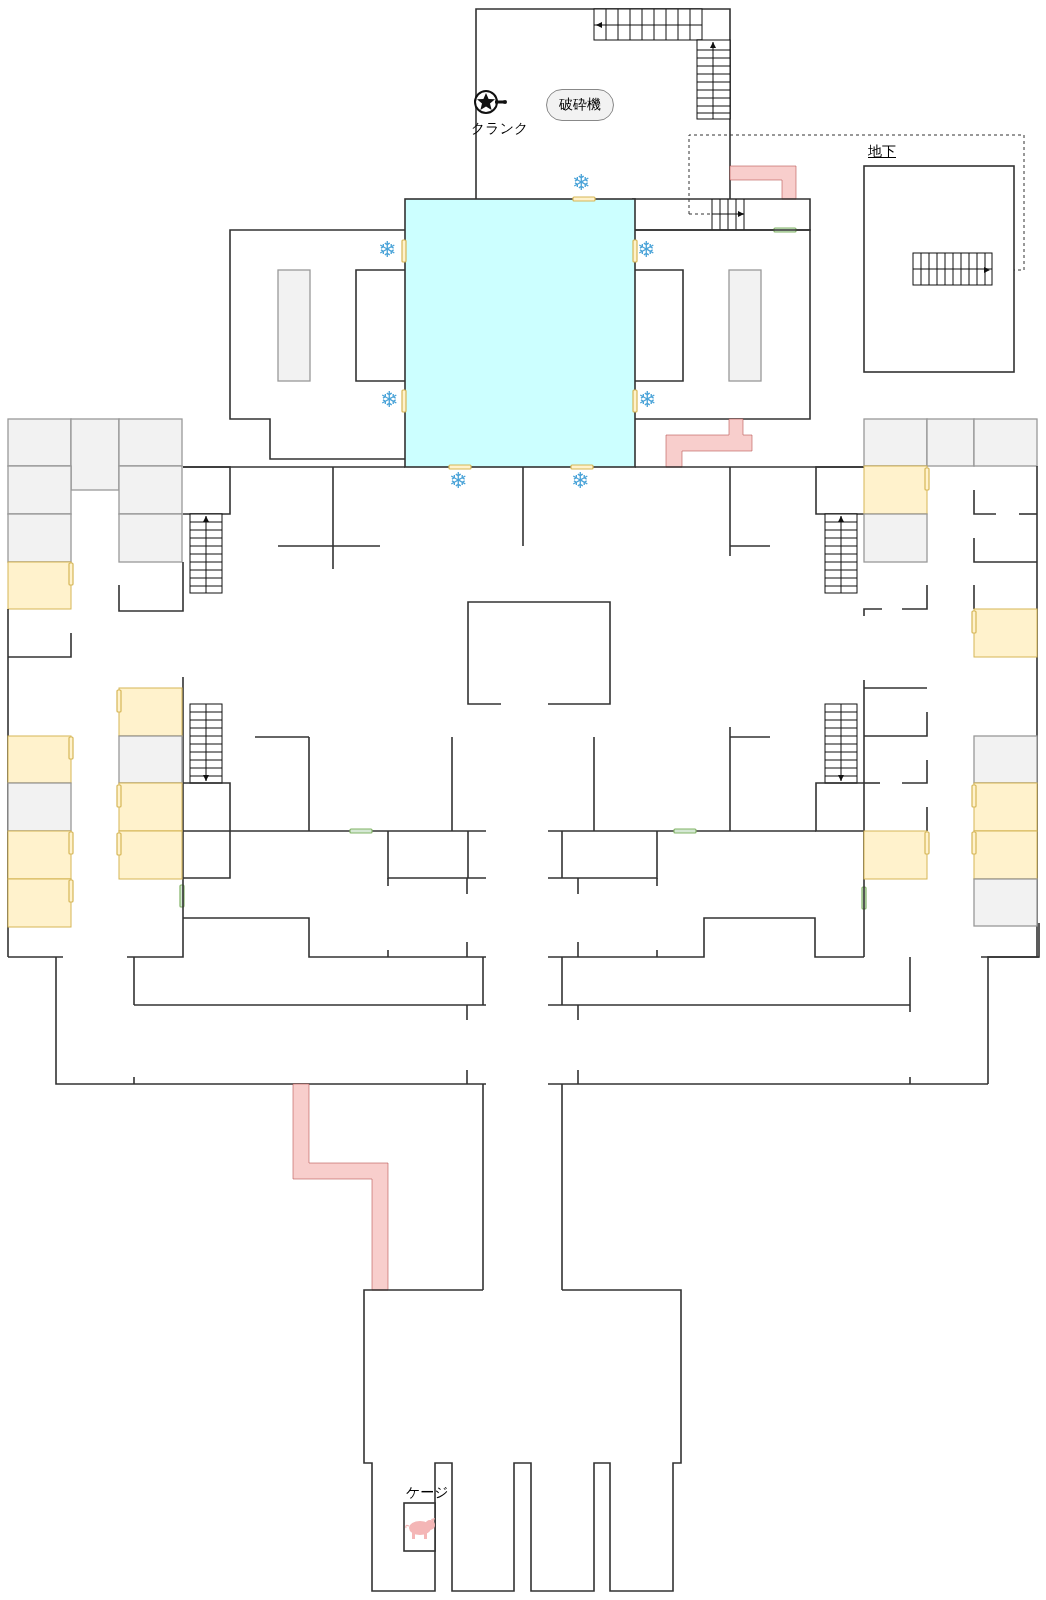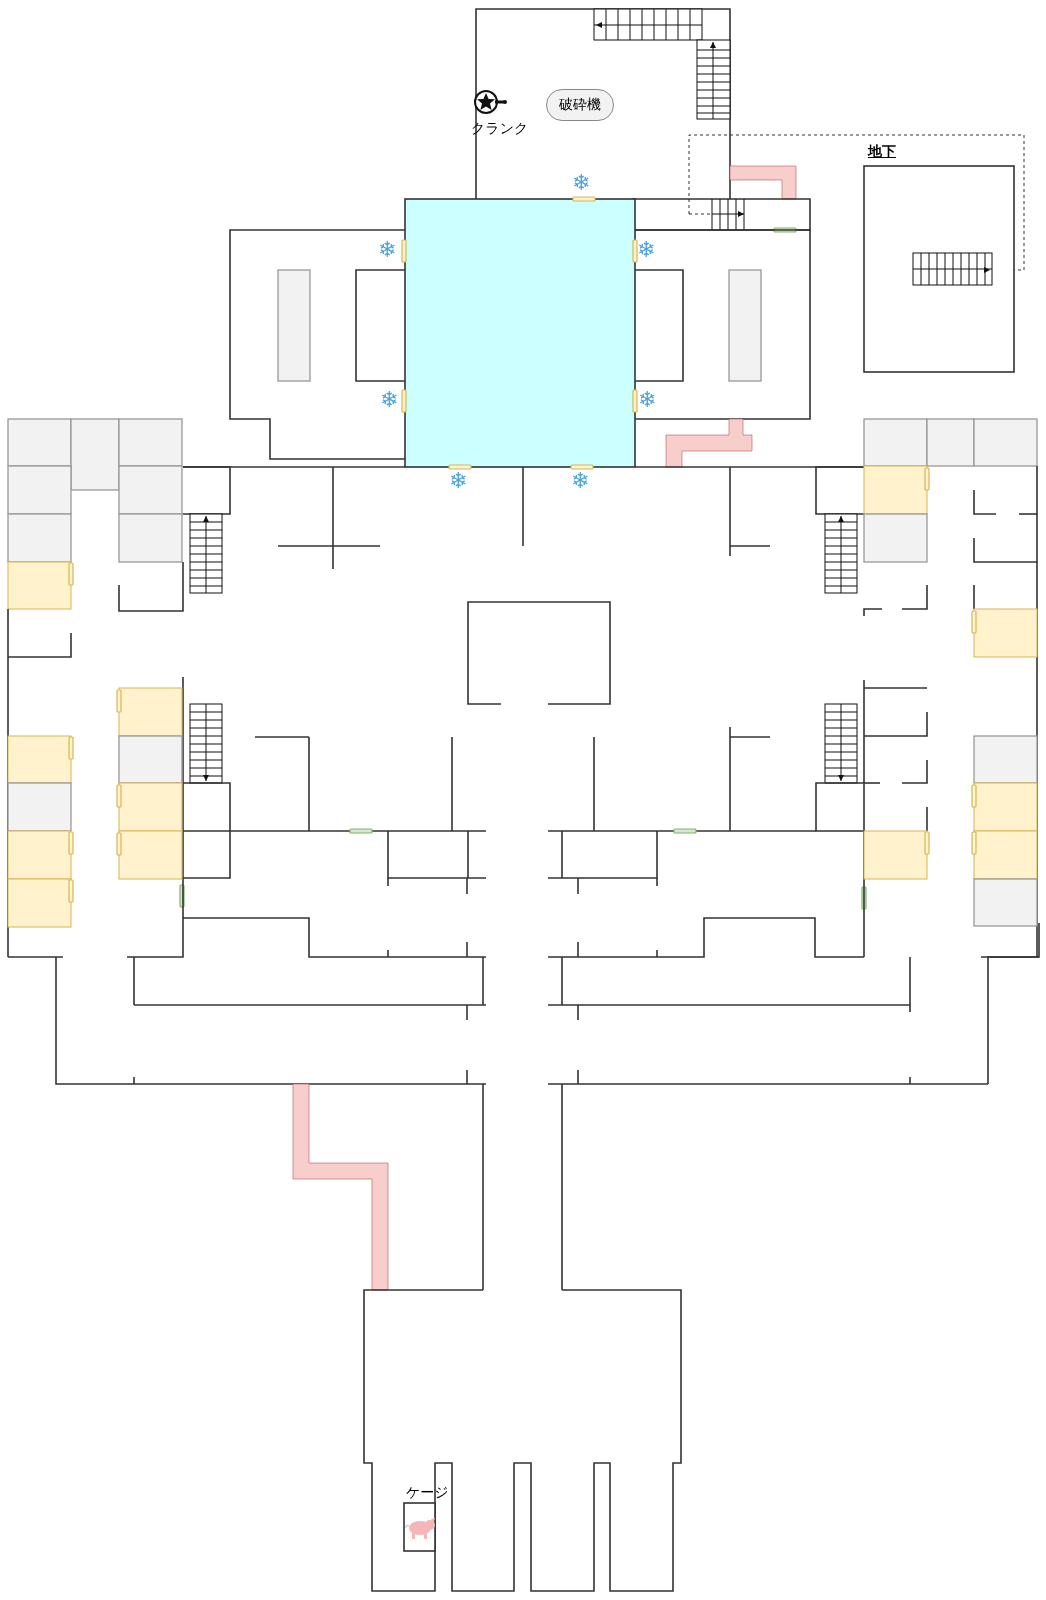--- a/index.html
+++ b/index.html
@@ -309,21 +309,21 @@
     <rect x="-8" y="4" width="3" height="7"></rect>
     <rect x="4" y="4" width="3" height="7"></rect>
     <path d="M-11,-2 q-4,-2 -3,2" stroke="#f4b6b6" fill="none" stroke-width="1.2"></path>
   </g>
 </svg>
 
 <div class="machine">
   <span>破砕機</span>
 </div>
 <div class="label" style="left:453px;top:120px;margin-left:18px;">クランク</div>
-<div class="label" style="left:868px;top:143px;text-decoration:underline;font-weight:bold;">地下</div>
+<div class="label" style="left:868px;top:143px;text-decoration:underline;font-weight:normal;">地下</div>
 <div class="label" style="left:396px;top:1484px;margin-left:10px;">ケージ</div>
 
 <div class="snow" style="left:572px;top:172px;">❄</div>
 <div class="snow" style="left:378px;top:239px;">❄</div>
 <div class="snow" style="left:637px;top:239px;">❄</div>
 <div class="snow" style="left:380px;top:389px;">❄</div>
 <div class="snow" style="left:638px;top:389px;">❄</div>
 <div class="snow" style="left:449px;top:470px;">❄</div>
 <div class="snow" style="left:571px;top:470px;">❄</div>
 

